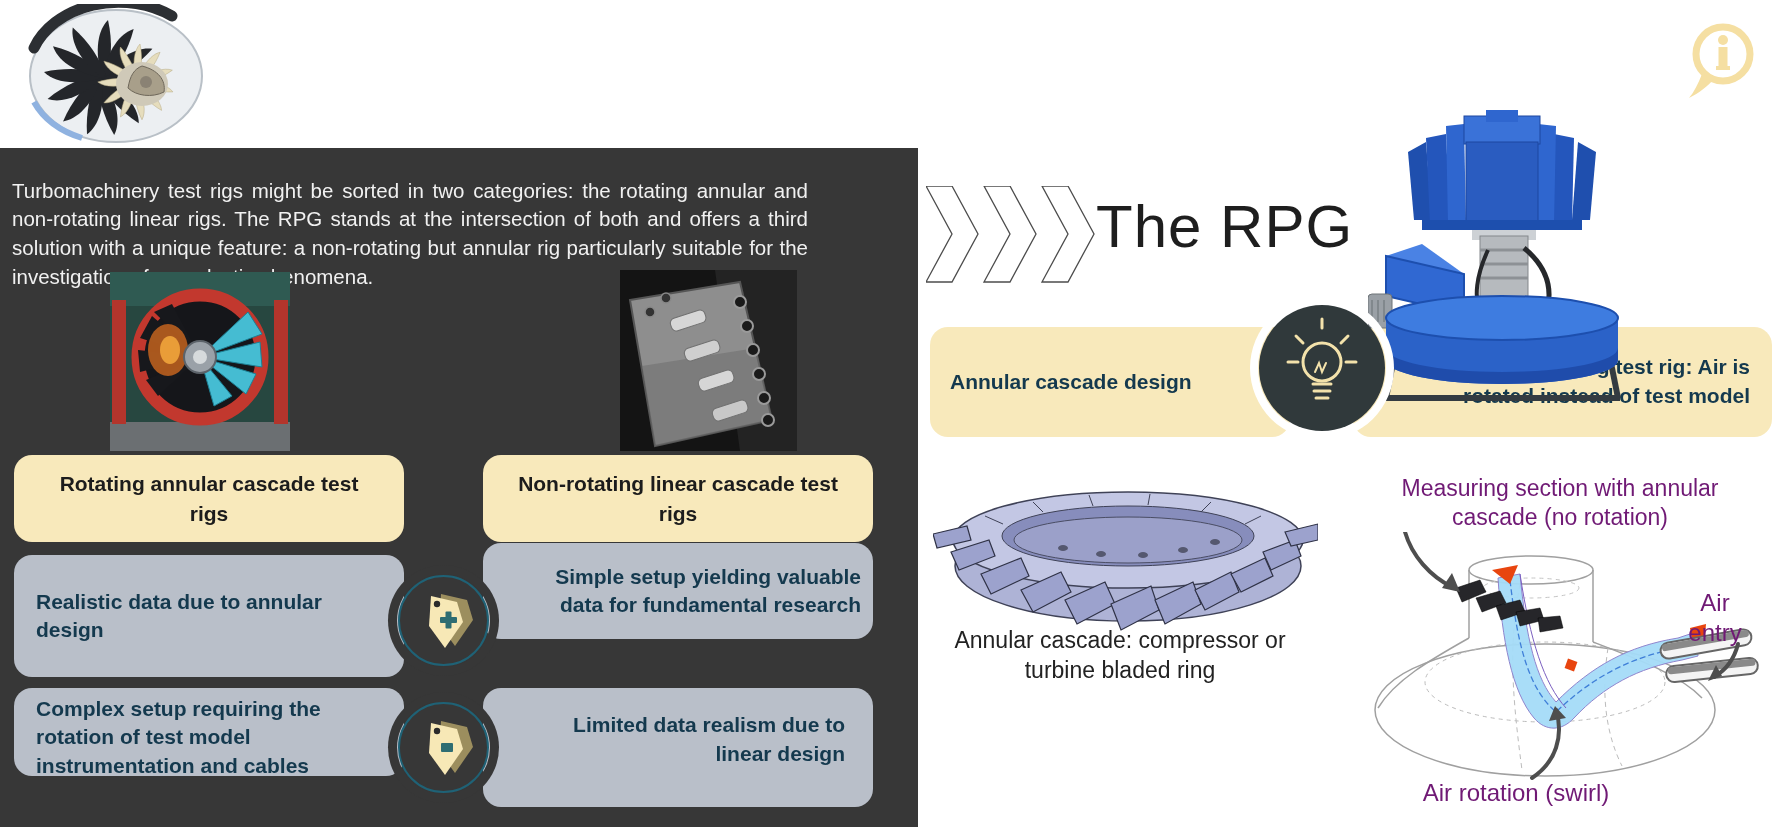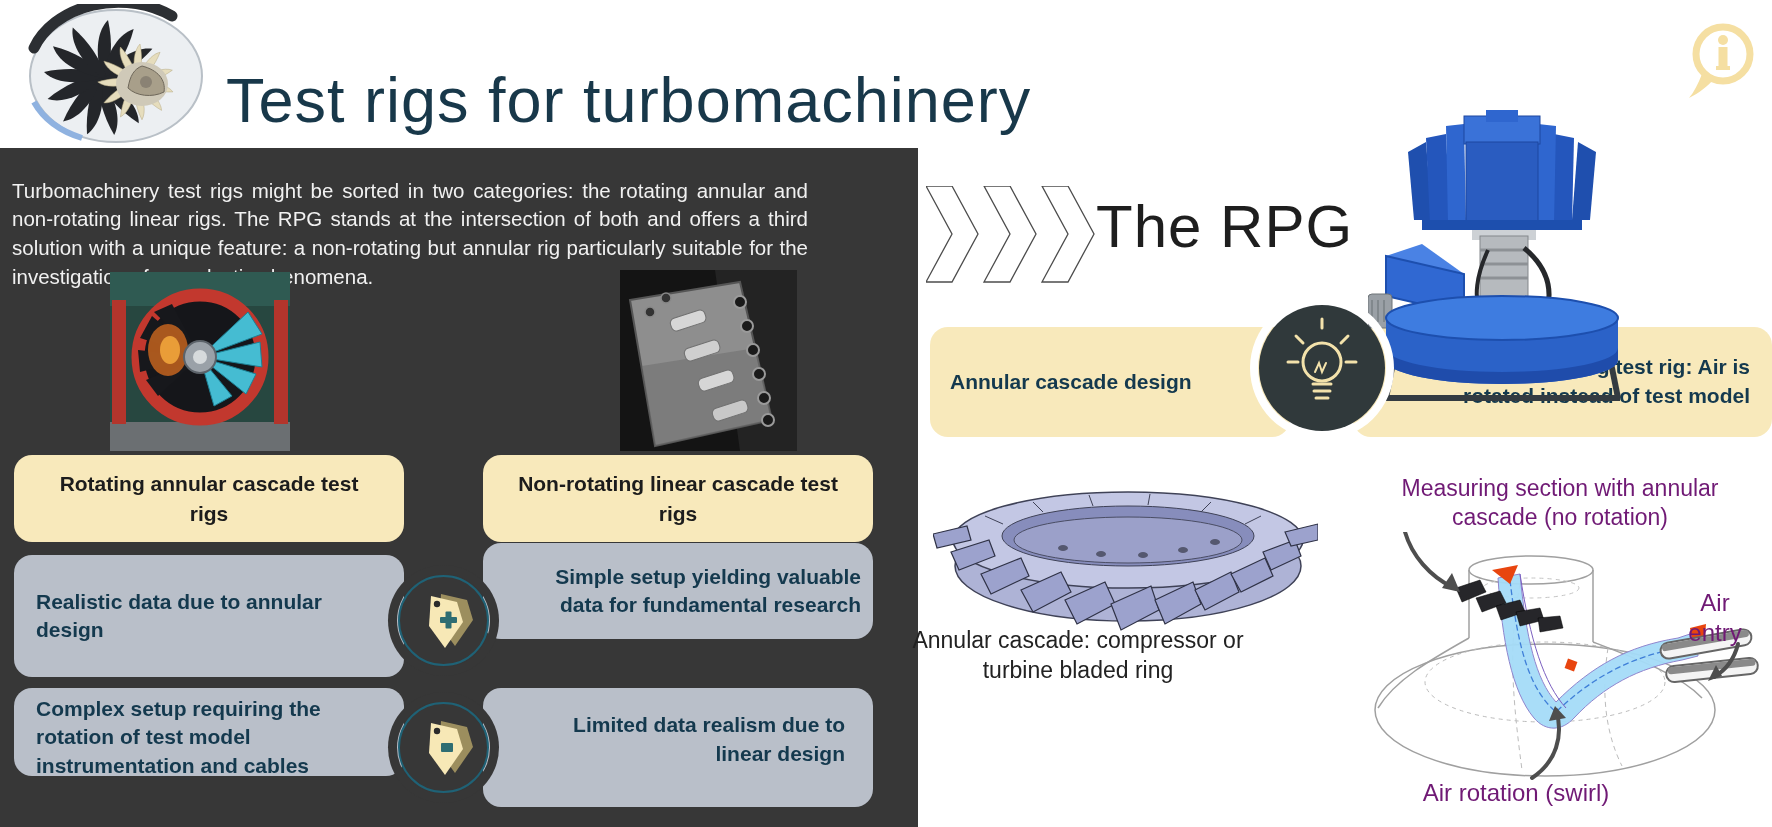--- a/index.html
+++ b/index.html
@@ -70,21 +70,20 @@
       <use href="#cb" transform="rotate(231 112 78)"></use>
         <use href="#cb" transform="rotate(264 112 78)"></use>
       <use href="#cb" transform="rotate(297 112 78)"></use>
         <use href="#cb" transform="rotate(330 112 78)"></use>
     </g>
     <ellipse cx="118" cy="80" rx="26" ry="22" fill="#cfc9b8"></ellipse>
     <path d="M118,62 C134,66 142,76 140,88 C128,94 112,92 104,84 C106,72 110,65 118,62 Z" fill="#a89f8a" stroke="#6e675a"></path>
     <circle cx="122" cy="78" r="6" fill="#8a8274"></circle>
   </svg>
 
-  <h1 class="abs title">Test rigs for turbomachinery</h1>
 
   <svg class="abs" style="left:1686px;top:20px" width="74" height="80" viewBox="0 0 74 80">
     <circle cx="37" cy="34" r="27" fill="none" stroke="#f5dfa2" stroke-width="7"></circle>
     <path d="M16,54 C12,64 8,72 3,78 C13,73 22,66 28,59 Z" fill="#f5dfa2"></path>
     <circle cx="37" cy="20" r="5" fill="#f5dfa2"></circle>
     <rect x="32.5" y="27" width="9" height="23" fill="#f5dfa2"></rect>
     <rect x="30" y="46" width="14" height="4" fill="#f5dfa2"></rect>
   </svg>
 
   <div class="abs panel">
@@ -275,21 +274,21 @@
       <polygon points="132,118 172,100 182,122 144,142"></polygon>
       <polygon points="178,122 218,104 226,128 188,148"></polygon>
       <polygon points="222,118 260,100 268,122 232,142"></polygon>
       <polygon points="262,108 298,90 306,110 272,128"></polygon>
       <polygon points="298,92 332,76 340,94 308,110"></polygon>
       <polygon points="330,70 362,58 368,74 338,88"></polygon>
       <polygon points="0,52 34,44 38,58 4,66"></polygon>
       <polygon points="352,50 385,42 385,58 358,64"></polygon>
     </g>
   </svg>
-  <div class="abs cap" style="left:888px;top:626px;width:380px">Annular cascade: compressor or turbine bladed ring</div>
+  <div class="abs cap" style="left:930px;top:626px;width:380px">Annular cascade: compressor or turbine bladed ring</div>
 
   <svg class="abs" style="left:1360px;top:470px" width="412" height="335" viewBox="0 0 412 335">
     <g stroke="#a0a0a0" stroke-width="1.5" fill="none">
       <ellipse cx="185" cy="240" rx="170" ry="66"></ellipse>
       <ellipse cx="185" cy="212" rx="120" ry="40" stroke-dasharray="4 4" stroke="#bcbcbc" stroke-width="1"></ellipse>
       <ellipse cx="171" cy="100" rx="62" ry="14"></ellipse>
       <path d="M109,100 V168"></path>
         <path d="M233,100 V172"></path>
       <path d="M109,168 C70,190 35,210 18,238"></path>
       <path d="M233,172 C280,190 320,205 342,228"></path>

